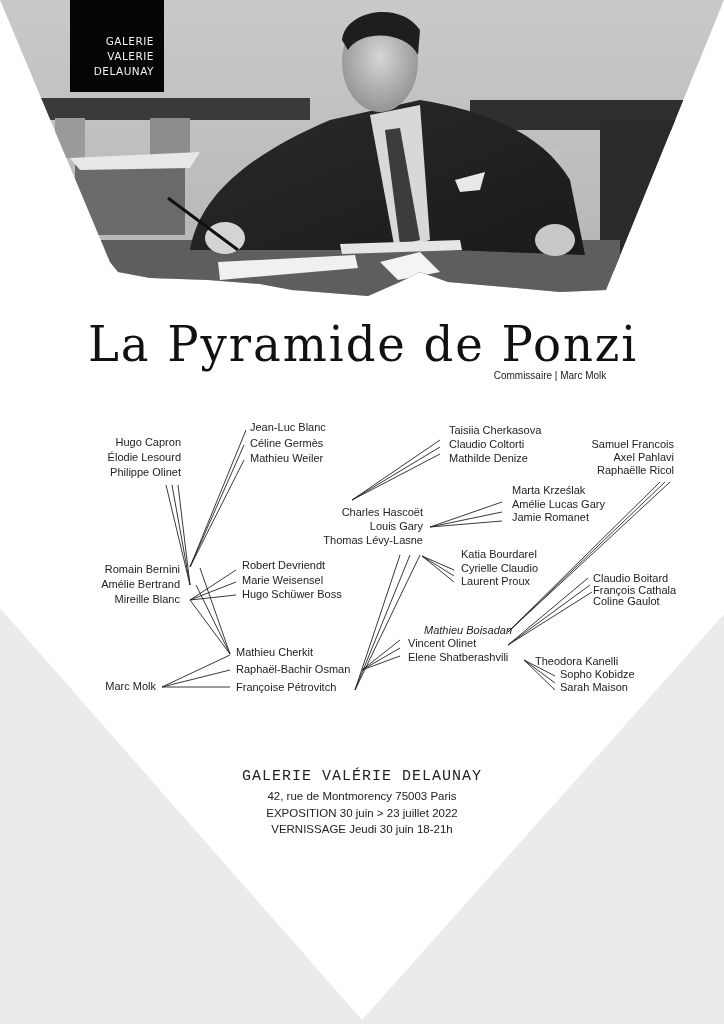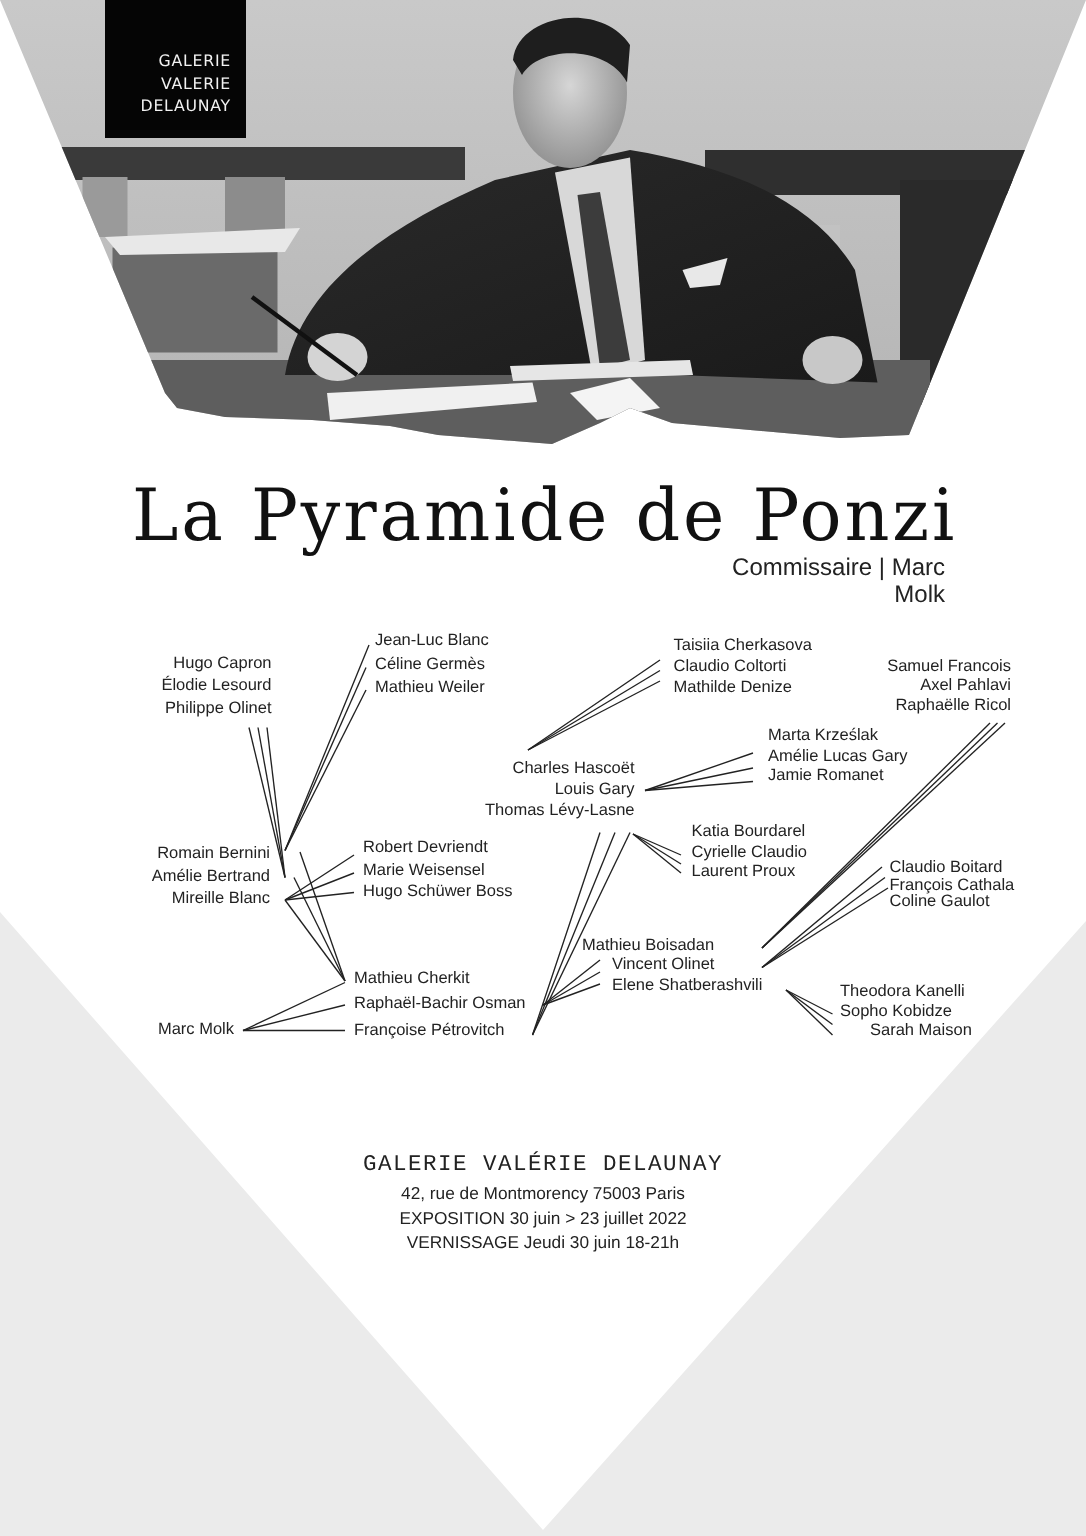--- a/index.html
+++ b/index.html
@@ -1,21 +1,21 @@
 <!DOCTYPE html>
 <html><head>
 <meta charset="utf-8">
 <style>
   html, body { margin: 0; padding: 0; }
   body { width: 724px; height: 1024px; position: relative; overflow: hidden; background: #ffffff; font-family: "Liberation Sans", sans-serif; color: #222; }
   .bg-svg { position: absolute; left: 0; top: 0; width: 724px; height: 1024px; }
   .logo { position: absolute; left: 70px; top: 0; width: 94px; height: 92px; background: #050505; color: #f2f2f2; box-sizing: border-box; padding-top: 34px; padding-right: 10px; text-align: right; font-family: "DejaVu Sans", sans-serif; font-size: 10.5px; line-height: 15px; letter-spacing: 0.5px; }
   .logo span { display: block; }
   .title { position: absolute; left: 88px; top: 316px; width: 560px; font-family: "DejaVu Serif", serif; font-weight: 200; font-size: 48px; letter-spacing: 2px; color: #111; white-space: nowrap; transform: scaleX(0.97); transform-origin: left; }
-  .subtitle { position: absolute; left: 470px; top: 370px; width: 160px; text-align: right; font-size: 16px; color: #222; }
+  .subtitle { position: absolute; left: 470px; top: 370px; width: 160px; text-align: center; font-size: 10px; color: #222; }
   .name { position: absolute; font-size: 11px; line-height: 15px; color: #222; white-space: nowrap; }
   .r { text-align: right; }
   .footer { position: absolute; left: 200px; top: 766px; width: 324px; text-align: center; }
   .footer .gal { font-family: Liberation Mono, monospace; font-size: 15px; letter-spacing: 1px; color: #222; line-height: 22px; }
   .footer .line { font-size: 11.5px; line-height: 16.5px; color: #222; }
   .lines-svg { position: absolute; left: 0; top: 0; width: 724px; height: 1024px; pointer-events: none; }
 </style>
 </head>
 <body>
 
@@ -181,26 +181,26 @@
 <div class="name r" style="left:560px; top:463px; width:114px;">Raphaëlle Ricol</div>
 
 <div class="name" style="left:461px; top:547px;">Katia Bourdarel</div>
 <div class="name" style="left:461px; top:561px;">Cyrielle Claudio</div>
 <div class="name" style="left:461px; top:574px;">Laurent Proux</div>
 
 <div class="name" style="left:593px; top:571px;">Claudio Boitard</div>
 <div class="name" style="left:593px; top:583px;">François Cathala</div>
 <div class="name" style="left:593px; top:594px;">Coline Gaulot</div>
 
-<div class="name" style="left:388px; top:623px;">Mathieu Boisadan</div>
+<div class="name" style="left:424px; top:623px;font-style:italic;">Mathieu Boisadan</div>
 <div class="name" style="left:408px; top:636px;">Vincent Olinet</div>
 <div class="name" style="left:408px; top:650px;">Elene Shatberashvili</div>
 
-<div class="name" style="left:560px; top:654px;">Theodora Kanelli</div>
+<div class="name" style="left:535px; top:654px;">Theodora Kanelli</div>
 <div class="name" style="left:560px; top:667px;">Sopho Kobidze</div>
-<div class="name" style="left:560px; top:680px;margin-left:20px;">Sarah Maison</div>
+<div class="name" style="left:560px; top:680px;">Sarah Maison</div>
 
 <div class="footer">
   <div class="gal">GALERIE VALÉRIE DELAUNAY</div>
   <div class="line">42, rue de Montmorency 75003 Paris</div>
   <div class="line">EXPOSITION 30 juin &gt; 23 juillet 2022</div>
   <div class="line">VERNISSAGE Jeudi 30 juin 18-21h</div>
 </div>
 
 </body></html>

